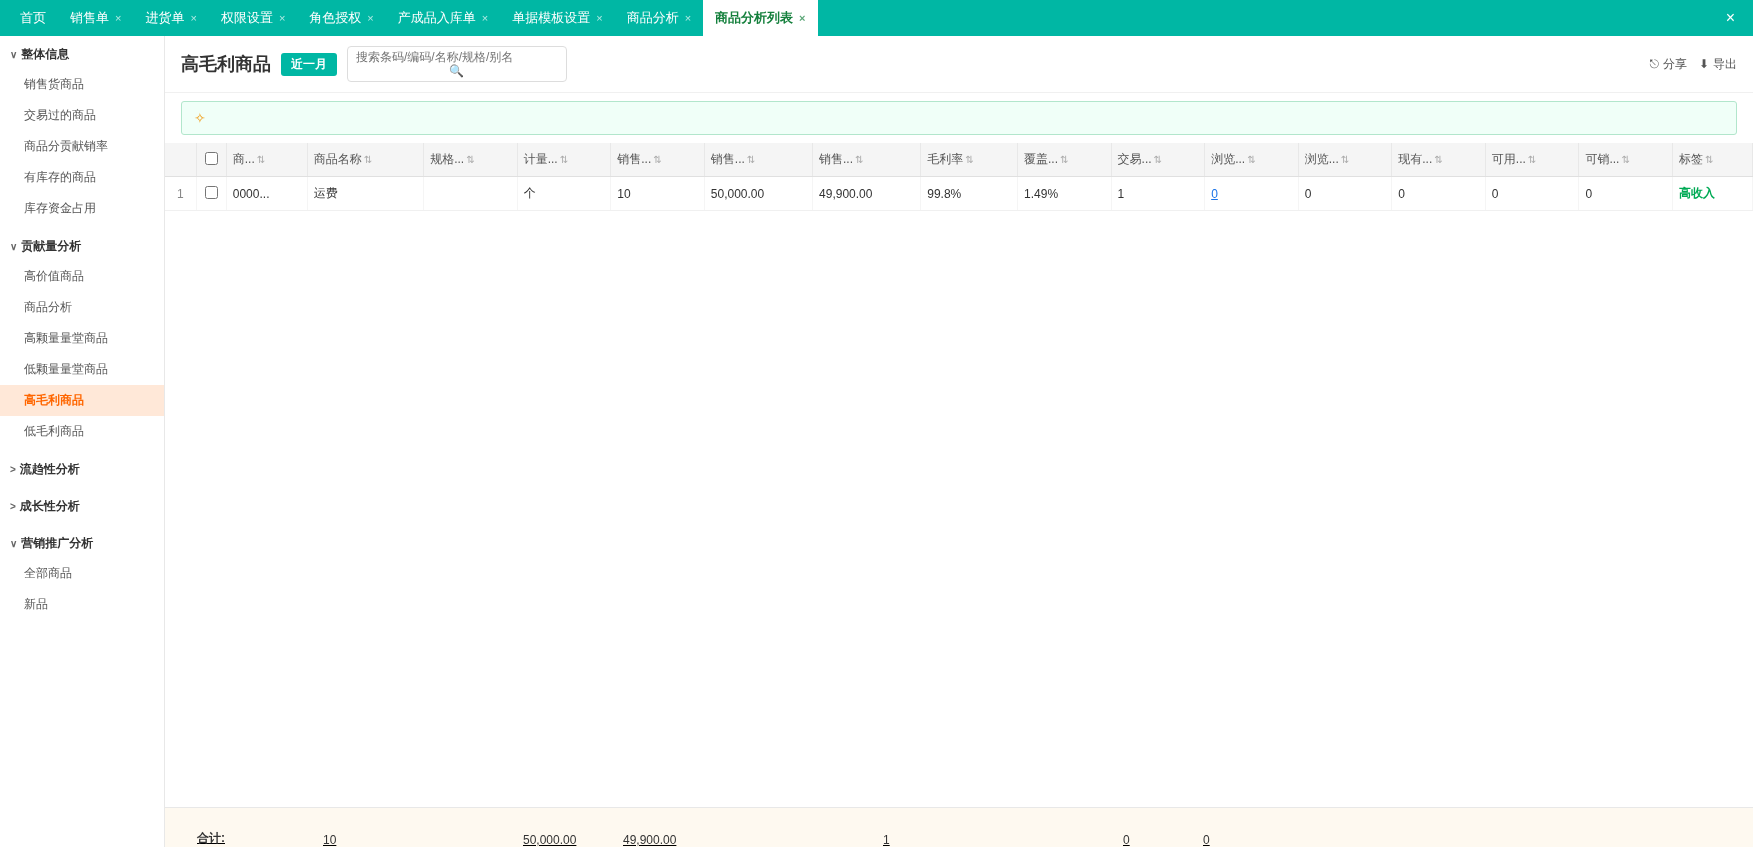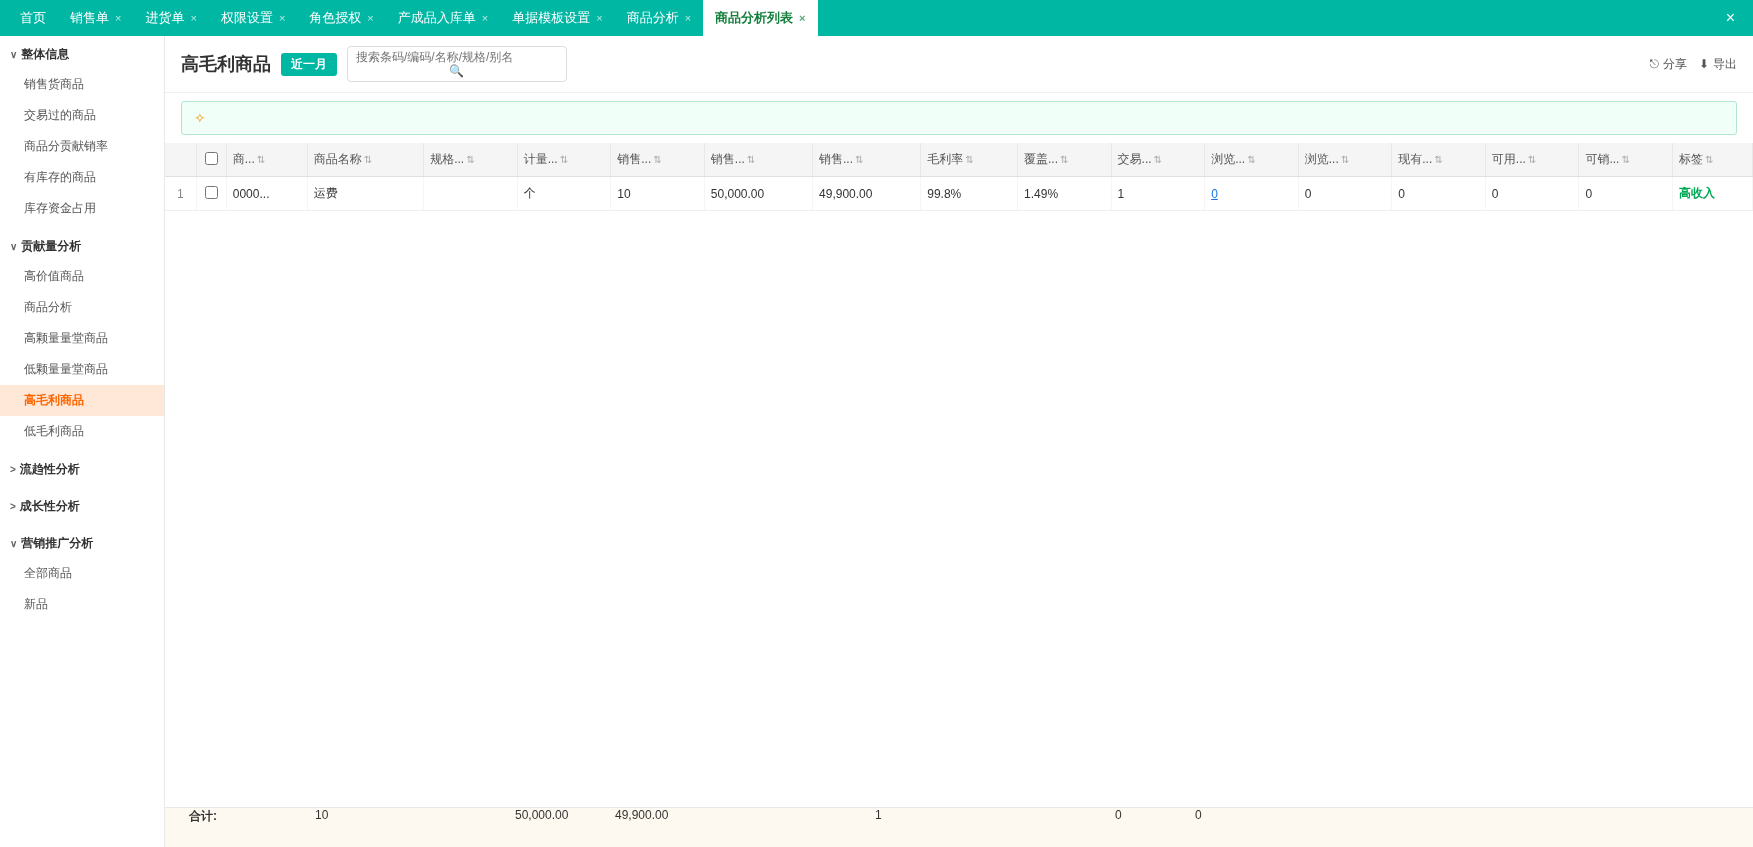--- a/index.html
+++ b/index.html
@@ -226,25 +226,26 @@
 
     
     .footer-total {
       position: fixed;
       bottom: 0;
       left: 165px;
       right: 0;
       background: #fef9f0;
       border-top: 1px solid #e8e8e8;
       display: flex;
-      align-items: flex-start;
+      align-items: flex-end;
       height: 40px;
-      padding: 0 24px;
+      padding: 0 32px;
       font-size: 12px;
       z-index: 100;
+      text-decoration: underline;
     }
     .footer-total .total-label {
       color: #333;
       font-weight: bold;
       min-width: 120px;
     }
     .footer-cols {
       display: flex;
       align-items: center;
       flex: 1;

